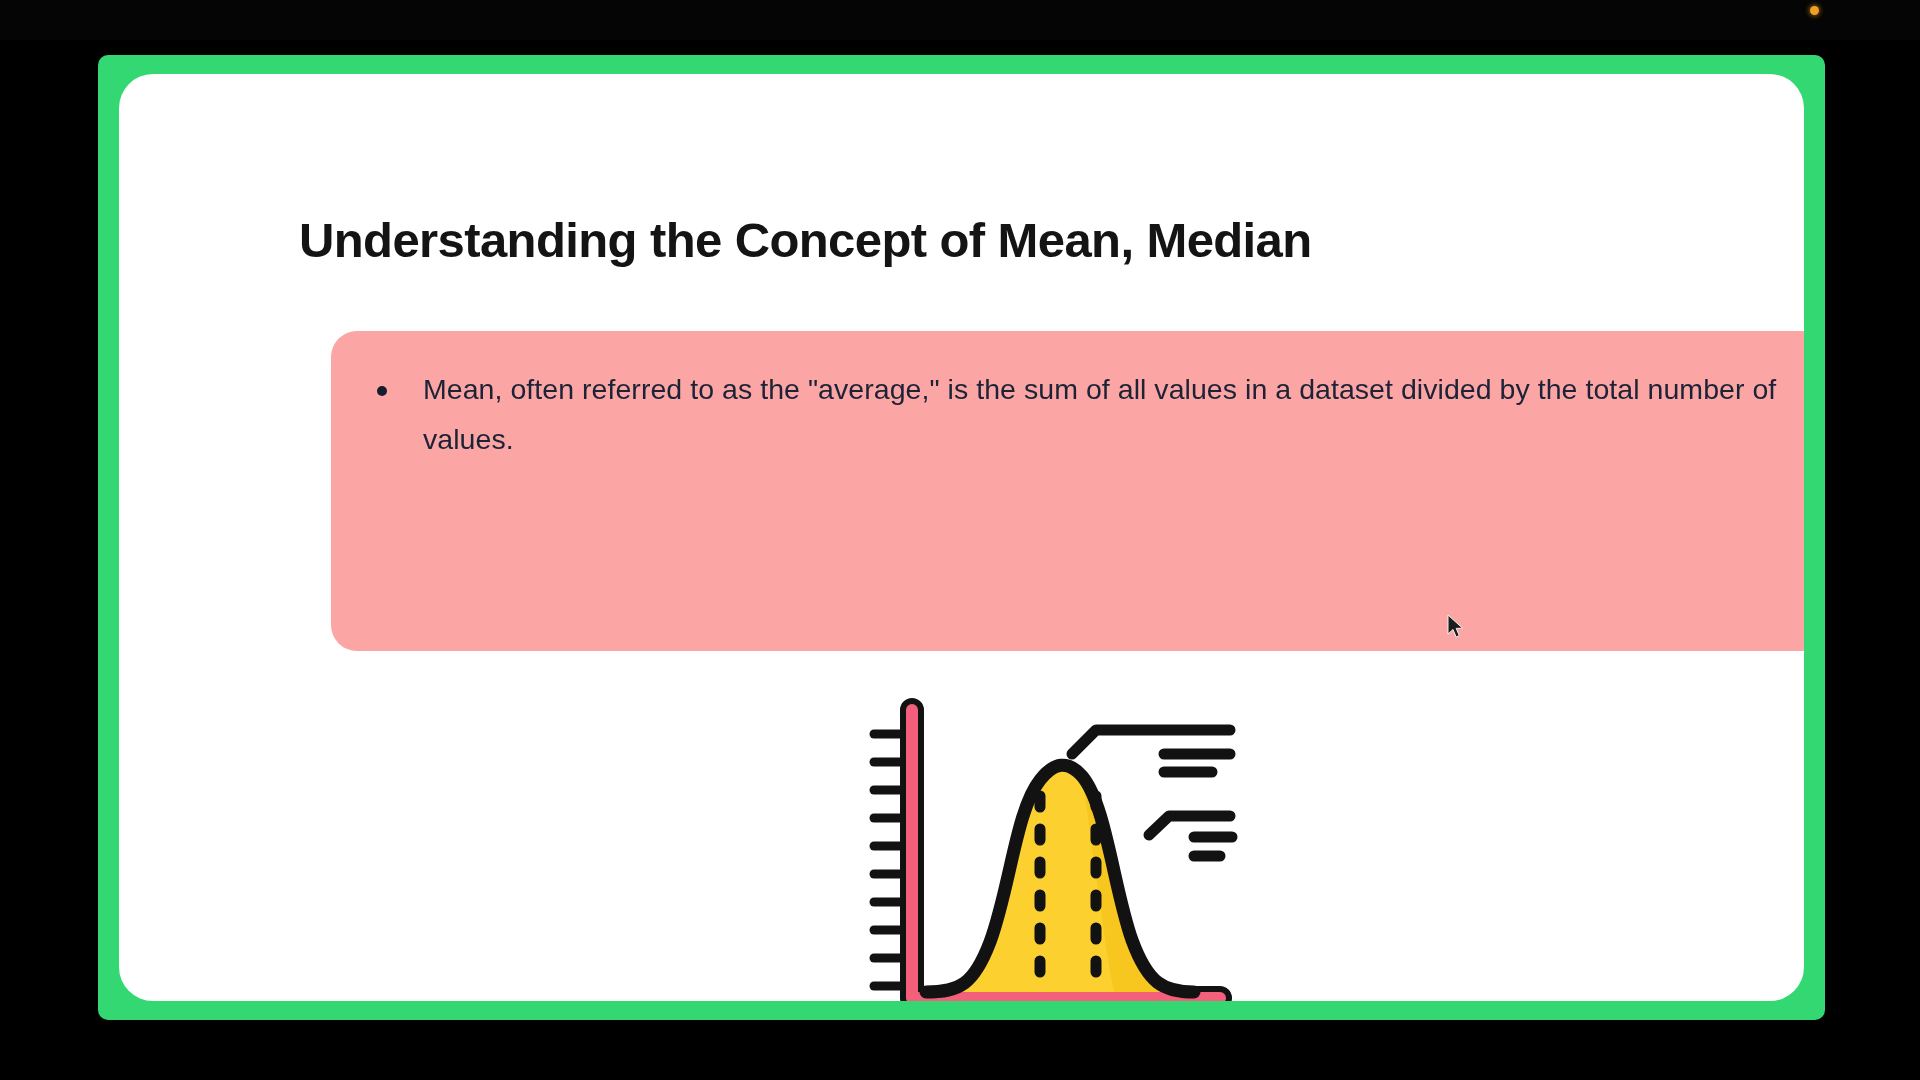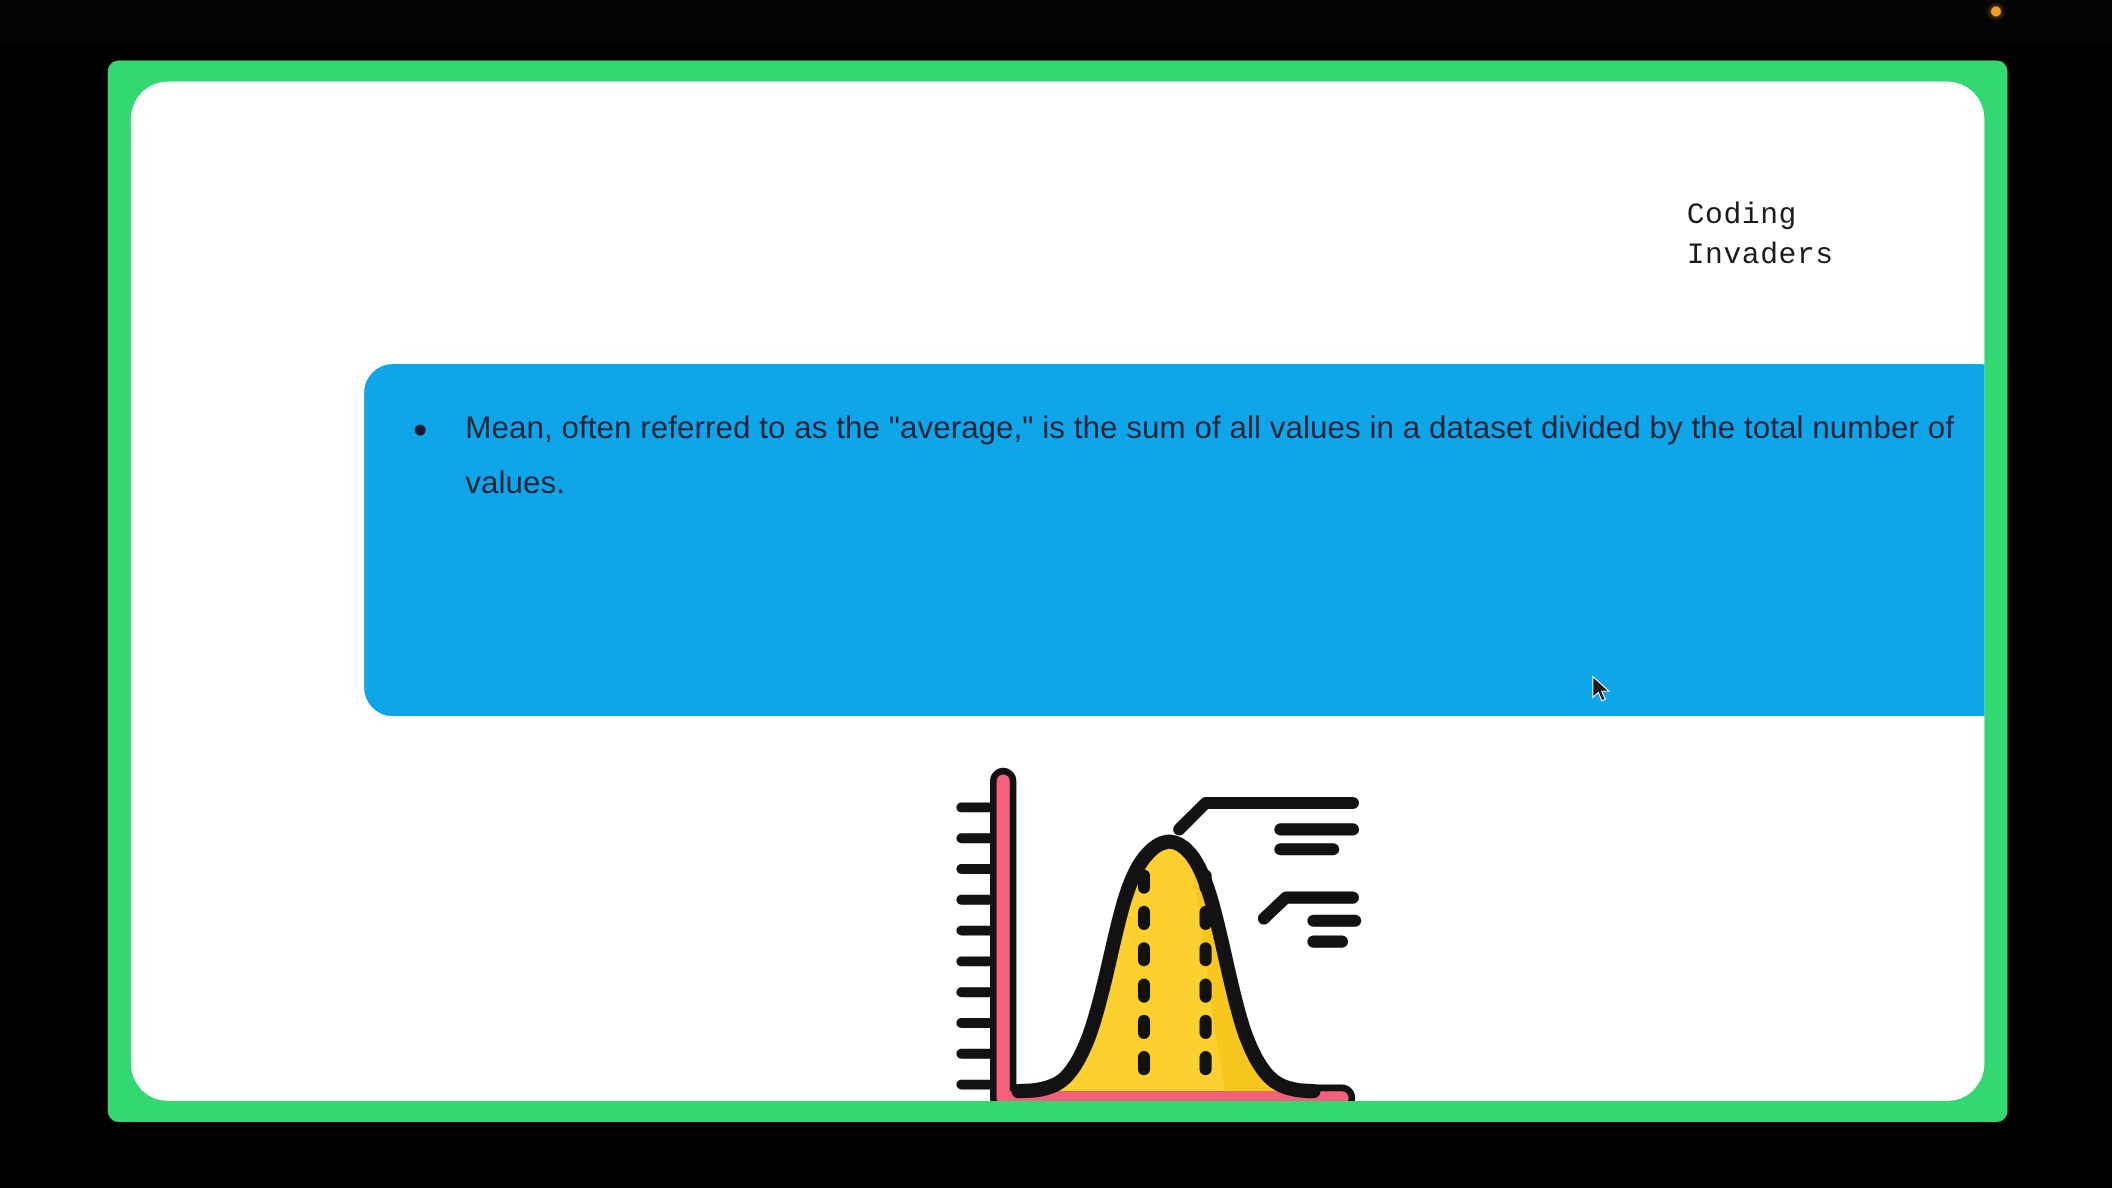--- a/index.html
+++ b/index.html
@@ -78,21 +78,21 @@
     letter-spacing: 0.5px;
   }
   .brand-line { display: block; white-space: nowrap; }
   
   .content-card {
     position: absolute;
     left: 212px;
     top: 257px;
     width: 1495px;
     height: 320px;
-    background: #0ea5e9;
+    background: #fca5a5;
     border-radius: 26px;
   }
   .bullets {
     margin: 0;
     padding: 34px 46px 0 92px;
     list-style: none;
   }
   .bullet {
     position: relative;
     font-size: 28.5px;
@@ -138,25 +138,22 @@
 
 <div id="screen">
 
   <div class="top-bar">
     <div class="rec-dot"></div>
   </div>
 
   <div class="slide-frame">
     <div class="slide">
 
-
-      <div class="brand">
-        <span class="brand-line">Coding</span>
-        <span class="brand-line">Invaders</span>
-      </div>
+      <div class="slide-title">Understanding the Concept of Mean, Median</div>
+
 
       <div class="content-card">
         <ul class="bullets">
           <li class="bullet">
             <span class="lead">Mean</span><span>, often referred to as the "average," is the sum of all values in a dataset divided by the total number of values.</span>
           </li>
         </ul>
       </div>
 
       <div class="illustration">

